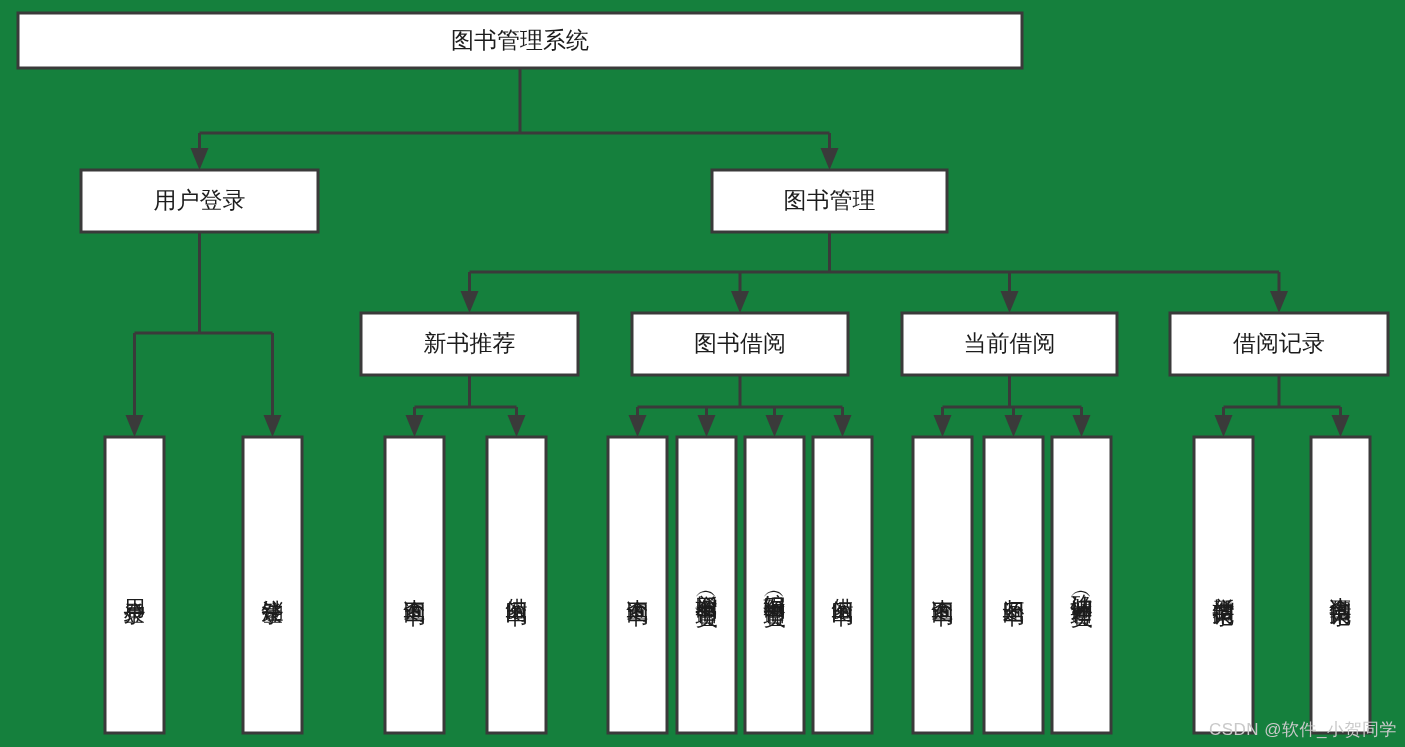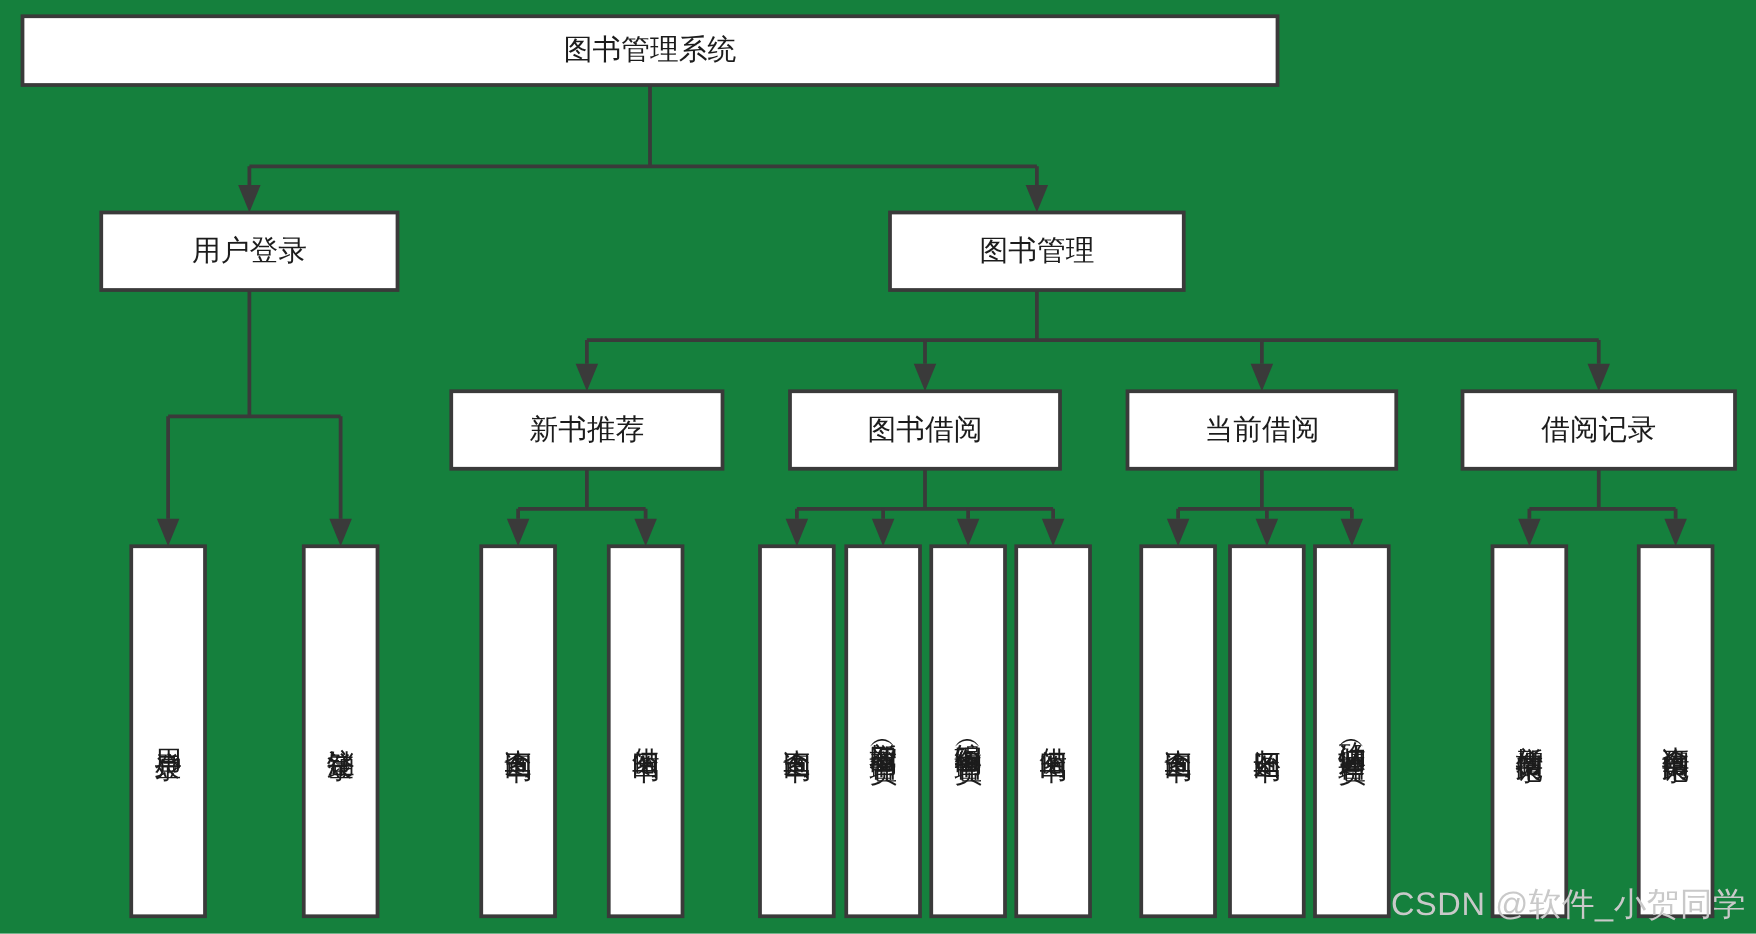--- a/index.html
+++ b/index.html
@@ -64,21 +64,21 @@
     display: flex;
     align-items: center;
     justify-content: center;
     pointer-events: none;
   }
   .watermark {
     position: absolute;
     right: 8px;
     bottom: 6px;
     font-family: "Liberation Sans", "DejaVu Sans", sans-serif;
-    font-size: 26px;
+    font-size: 17px;
     color: #c9c9c9;
     letter-spacing: 0.5px;
     white-space: nowrap;
     user-select: none;
   }
 </style>
 </head>
 <body>
 
 <div id="diagram-root">

